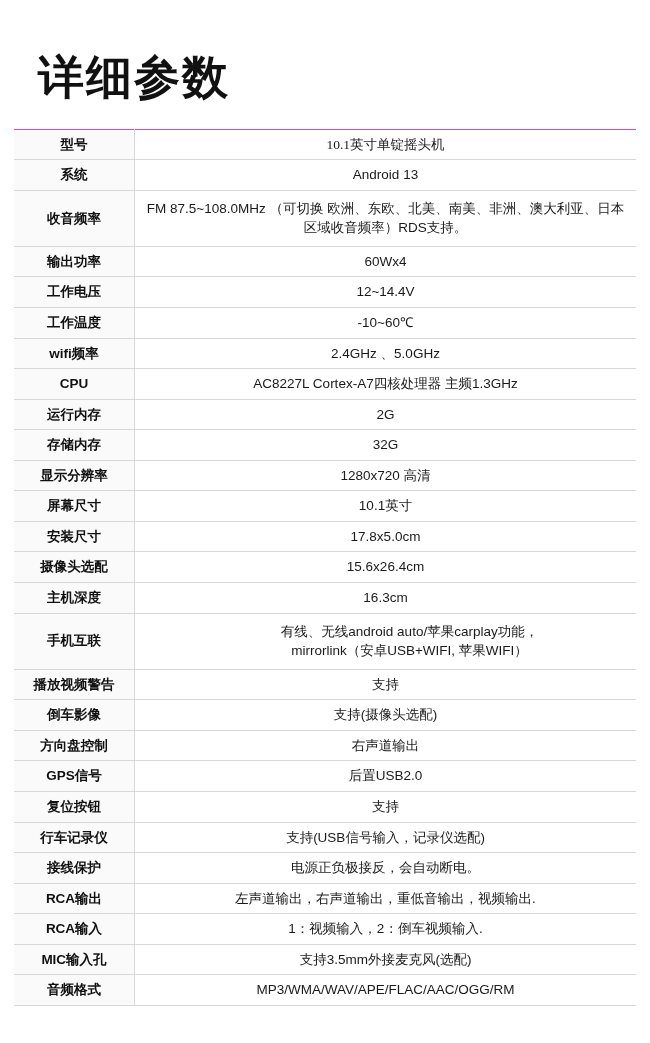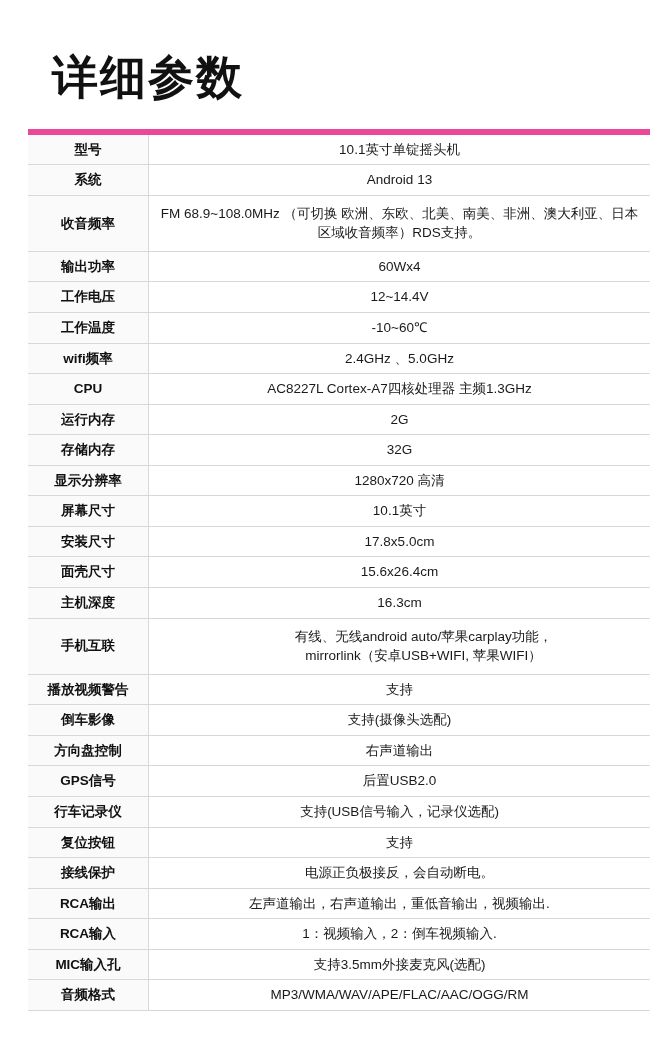--- a/index.html
+++ b/index.html
@@ -12,41 +12,42 @@
     height: 1043px;
     font-family: "Liberation Sans", sans-serif;
     color: #1a1a1a;
     position: relative;
     overflow: hidden;
   }
   .page {
     width: 650px;
     height: 1043px;
     box-sizing: border-box;
-    padding: 0 28px;
+    padding: 0 14px;
   }
   .doc-title {
     font-size: 46px;
     font-weight: bold;
     letter-spacing: 2px;
     color: #111111;
     padding: 52px 0 26px 24px;
     line-height: 1.1;
   }
   table.spec-table {
     width: 622px;
     border-collapse: collapse;
     table-layout: fixed;
     font-size: 13.5px;
   }
   table.spec-table tr {
     border-bottom: 1px solid #d8d8d8;
   }
   table.spec-table tr:first-child {
-    border-top: 6px solid #ec4899;
+    border-top: 1px solid #ec4899;
+    font-family: Liberation Serif, serif;
   }
   table.spec-table td {
     padding: 5px 8px;
     vertical-align: middle;
     line-height: 1.45;
   }
   td.label {
     width: 104px;
     text-align: center;
     font-weight: bold;
@@ -80,21 +81,21 @@
         <tr>
           <td class="label">型号</td>
           <td class="value">10.1英寸单锭摇头机</td>
         </tr>
         <tr>
           <td class="label">系统</td>
           <td class="value">Android 13</td>
         </tr>
         <tr class="tall">
           <td class="label">收音频率</td>
-          <td class="value">FM 68.9~108.0MHz （可切换 欧洲、东欧、北美、南美、非洲、澳大利亚、日本 区域收音频率）RDS支持。</td>
+          <td class="value">FM 87.5~108.0MHz （可切换 欧洲、东欧、北美、南美、非洲、澳大利亚、日本 区域收音频率）RDS支持。</td>
         </tr>
         <tr>
           <td class="label">输出功率</td>
           <td class="value">60Wx4</td>
         </tr>
         <tr>
           <td class="label">工作电压</td>
           <td class="value">12~14.4V</td>
         </tr>
         <tr>
@@ -123,21 +124,21 @@
         </tr>
         <tr>
           <td class="label">屏幕尺寸</td>
           <td class="value">10.1英寸</td>
         </tr>
         <tr>
           <td class="label">安装尺寸</td>
           <td class="value">17.8x5.0cm</td>
         </tr>
         <tr>
-          <td class="label">面壳尺寸</td>
+          <td class="label">摄像头选配</td>
           <td class="value">15.6x26.4cm</td>
         </tr>
         <tr>
           <td class="label">主机深度</td>
           <td class="value">16.3cm</td>
         </tr>
         <tr class="tall">
           <td class="label">手机互联</td>
           <td class="value">
             <span class="value-line">有线、无线android auto/苹果carplay功能，</span>
@@ -154,26 +155,26 @@
         </tr>
         <tr>
           <td class="label">方向盘控制</td>
           <td class="value">右声道输出</td>
         </tr>
         <tr>
           <td class="label">GPS信号</td>
           <td class="value">后置USB2.0</td>
         </tr>
         <tr>
+          <td class="label">复位按钮</td>
+          <td class="value">支持</td>
+        </tr>
+        <tr>
           <td class="label">行车记录仪</td>
           <td class="value">支持(USB信号输入，记录仪选配)</td>
-        </tr>
-        <tr>
-          <td class="label">复位按钮</td>
-          <td class="value">支持</td>
         </tr>
         <tr>
           <td class="label">接线保护</td>
           <td class="value">电源正负极接反，会自动断电。</td>
         </tr>
         <tr>
           <td class="label">RCA输出</td>
           <td class="value">左声道输出，右声道输出，重低音输出，视频输出.</td>
         </tr>
         <tr>

